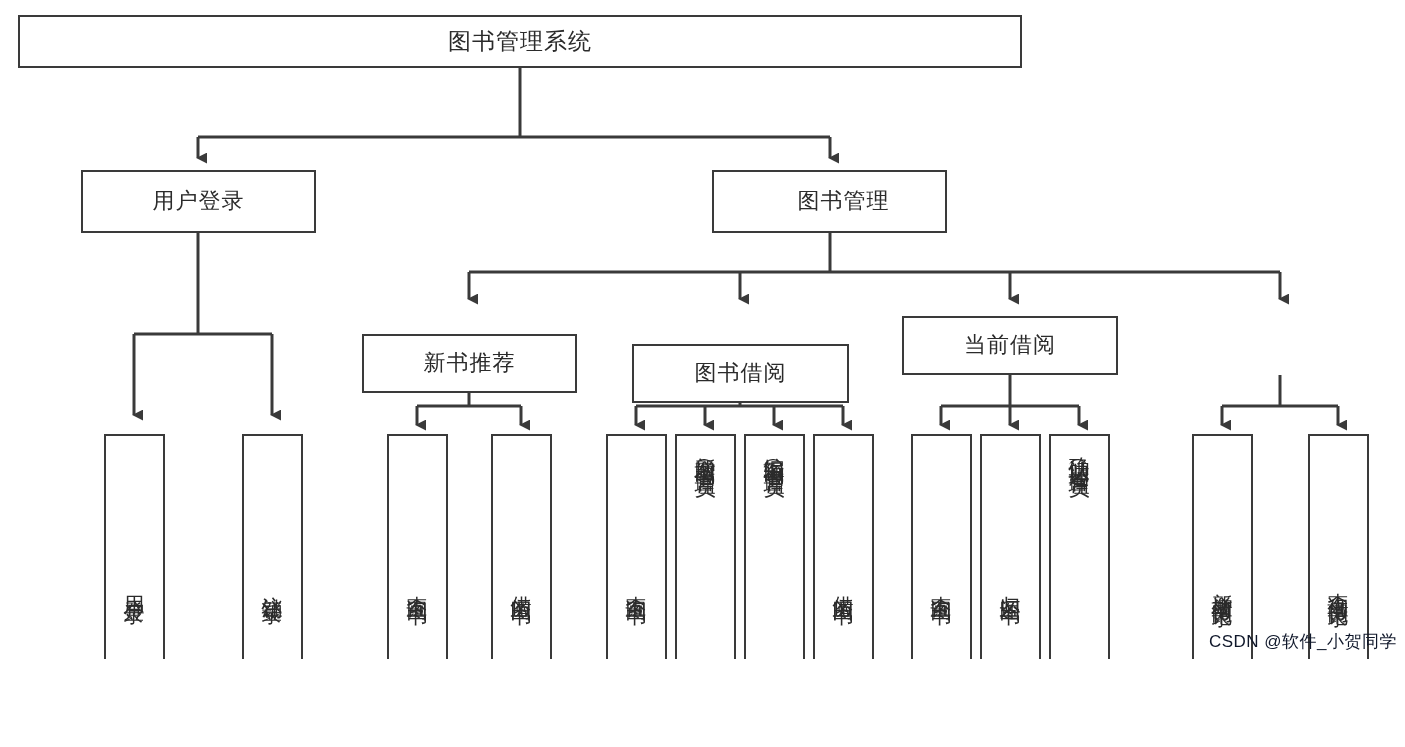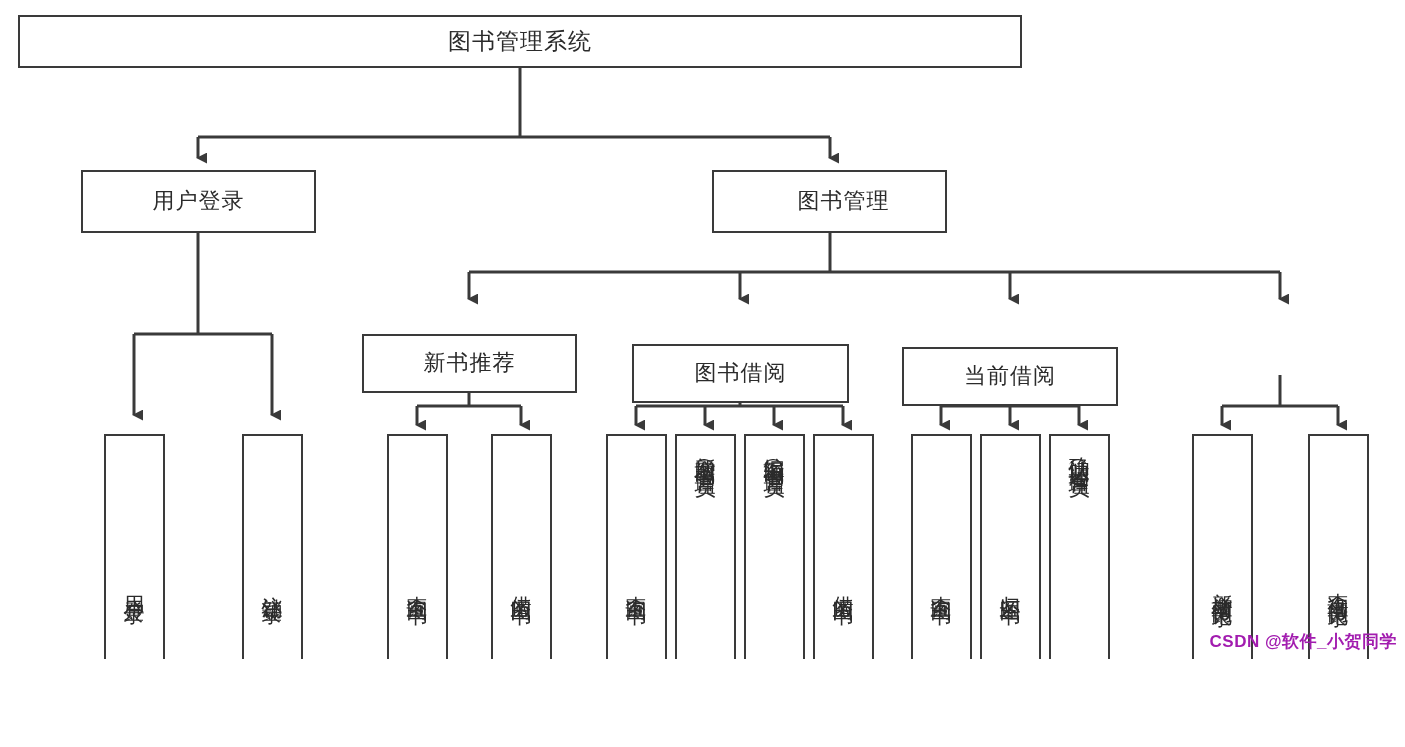--- a/index.html
+++ b/index.html
@@ -61,25 +61,24 @@
     align-self: flex-start;
   }
   .node.root .label {
     font-size: 23px;
   }
   .watermark {
     position: absolute;
     right: 8px;
     bottom: 6px;
     font-size: 17px;
-    color: #a21caf;
+    color: #0f172a;
     letter-spacing: 0.5px;
     z-index: 5;
     white-space: nowrap;
-    font-weight: bold;
   }
 </style>
 </head>
 <body>
 
 <div id="canvas">
 
   <svg id="edges" viewBox="0 0 1405 747">
     <defs>
       <marker id="arrow" viewBox="0 0 12 12" refX="6" refY="10" markerWidth="11" markerHeight="11" orient="auto-start-reverse" markerUnits="userSpaceOnUse">
@@ -140,21 +139,21 @@
   <div class="node" style="left:712px; top:170px; width:235px; height:63px;padding-left:28px;">
     <span class="label">图书管理</span>
   </div>
 
   <div class="node" style="left:362px; top:334px; width:215px; height:59px;">
     <span class="label">新书推荐</span>
   </div>
   <div class="node" style="left:632px; top:316px; width:217px; height:59px;margin-top:28px;">
     <span class="label">图书借阅</span>
   </div>
-  <div class="node" style="left:902px; top:316px; width:216px; height:59px;margin-top:31px;">
+  <div class="node" style="left:902px; top:316px; width:216px; height:59px;">
     <span class="label">当前借阅</span>
   </div>
 
   <div class="node leaf" style="left:104px; top:434px; width:61px; height:301px;">
     <span class="label">用户登录</span>
   </div>
   <div class="node leaf" style="left:242px; top:434px; width:61px; height:301px;">
     <span class="label">注销登录</span>
   </div>
 

